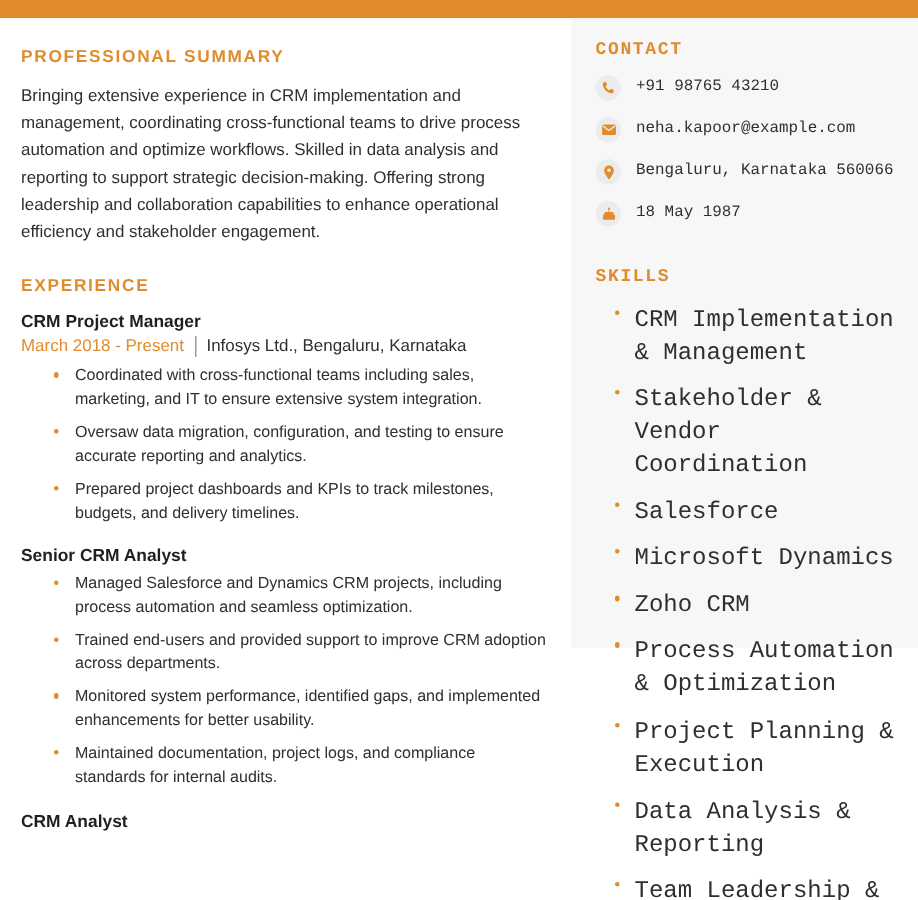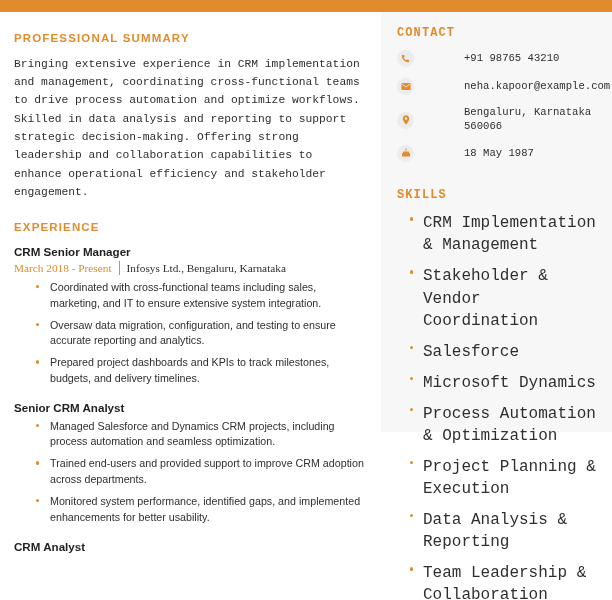--- a/index.html
+++ b/index.html
@@ -64,39 +64,37 @@
     letter-spacing: 1.1px;
     margin-bottom: 10px;
   }
 
   
   .summary {
     font-size: 11.3px;
     line-height: 1.62;
     color: #2f2f2f;
     margin: 0 0 20px 0;
-    font-family: Liberation Mono, monospace;
   }
 
   
   .exp-block { margin-bottom: 13px; }
   .exp-title {
     font-size: 11.6px;
     font-weight: bold;
     color: #1f1f1f;
     line-height: 1.35;
   }
   .exp-meta {
     font-size: 11.3px;
     line-height: 1.45;
     margin-bottom: 4px;
     display: flex;
     align-items: flex-start;
     flex-wrap: nowrap;
-    font-family: Liberation Serif, serif;
   }
   .exp-date { color: #e08c2c; white-space: nowrap; }
   .exp-sep {
     display: inline-block;
     width: 1px;
     align-self: stretch;
     background: #9a9a9a;
     margin: 1px 7px 1px 7px;
     min-height: 13px;
   }
@@ -129,21 +127,20 @@
   
   ul.contact-list {
     list-style: none;
     margin: 0 0 26px 0;
     padding: 0;
   }
   ul.contact-list li {
     display: flex;
     align-items: center;
     margin-bottom: 11px;
-    gap: 40px;
   }
   .ico-circle {
     width: 17px;
     height: 17px;
     border-radius: 50%;
     background: #ececec;
     flex: 0 0 17px;
     display: flex;
     align-items: center;
     justify-content: center;
@@ -194,39 +191,40 @@
 
       <h2 class="sec-head">PROFESSIONAL SUMMARY</h2>
 
       <p class="summary">Bringing extensive experience in CRM implementation and management, coordinating cross-functional teams to drive process automation and optimize workflows. Skilled in data analysis and reporting to support strategic decision-making. Offering strong leadership and collaboration capabilities to enhance operational efficiency and stakeholder engagement.</p>
 
       <h2 class="sec-head">EXPERIENCE</h2>
 
       <div class="exp-list">
 
         <div class="exp-block">
-          <div class="exp-title">CRM Senior Manager</div>
+          <div class="exp-title">CRM Project Manager</div>
           <div class="exp-meta">
             <span class="exp-date">March 2018 - Present</span>
             <span class="exp-sep"></span>
             <span class="exp-company">Infosys Ltd., Bengaluru, Karnataka</span>
           </div>
           <ul class="bullets">
             <li>Coordinated with cross-functional teams including sales, marketing, and IT to ensure extensive system integration.</li>
             <li>Oversaw data migration, configuration, and testing to ensure accurate reporting and analytics.</li>
             <li>Prepared project dashboards and KPIs to track milestones, budgets, and delivery timelines.</li>
           </ul>
         </div>
 
         <div class="exp-block">
           <div class="exp-title">Senior CRM Analyst</div>
           <ul class="bullets">
             <li>Managed Salesforce and Dynamics CRM projects, including process automation and seamless optimization.</li>
             <li>Trained end-users and provided support to improve CRM adoption across departments.</li>
             <li>Monitored system performance, identified gaps, and implemented enhancements for better usability.</li>
+            <li>Maintained documentation, project logs, and compliance standards for internal audits.</li>
           </ul>
         </div>
 
         <div class="exp-block">
           <div class="exp-title">CRM Analyst</div>
 
         </div>
 
       </div>
     </div>
@@ -279,20 +277,21 @@
         </li>
       </ul>
 
       <h2 class="sec-head">SKILLS</h2>
 
       <ul class="skills-list">
         <li>CRM Implementation &amp; Management</li>
         <li>Stakeholder &amp; Vendor Coordination</li>
         <li>Salesforce</li>
         <li>Microsoft Dynamics</li>
+        <li>Zoho CRM</li>
         <li>Process Automation &amp; Optimization</li>
         <li>Project Planning &amp; Execution</li>
         <li>Data Analysis &amp; Reporting</li>
         <li>Team Leadership &amp; Collaboration</li>
       </ul>
 
     </div>
   </div>
 </div>
 

